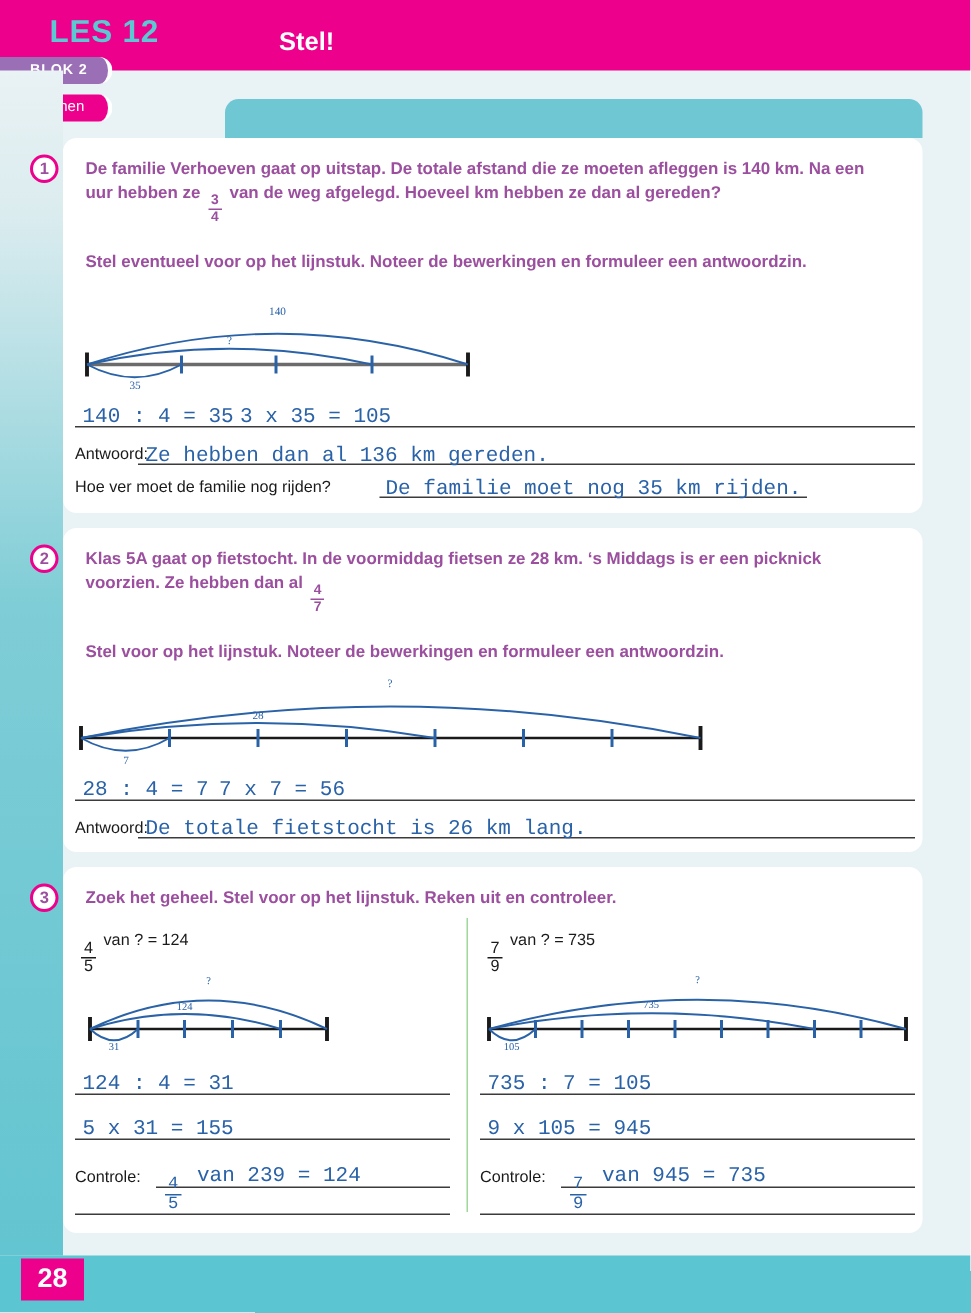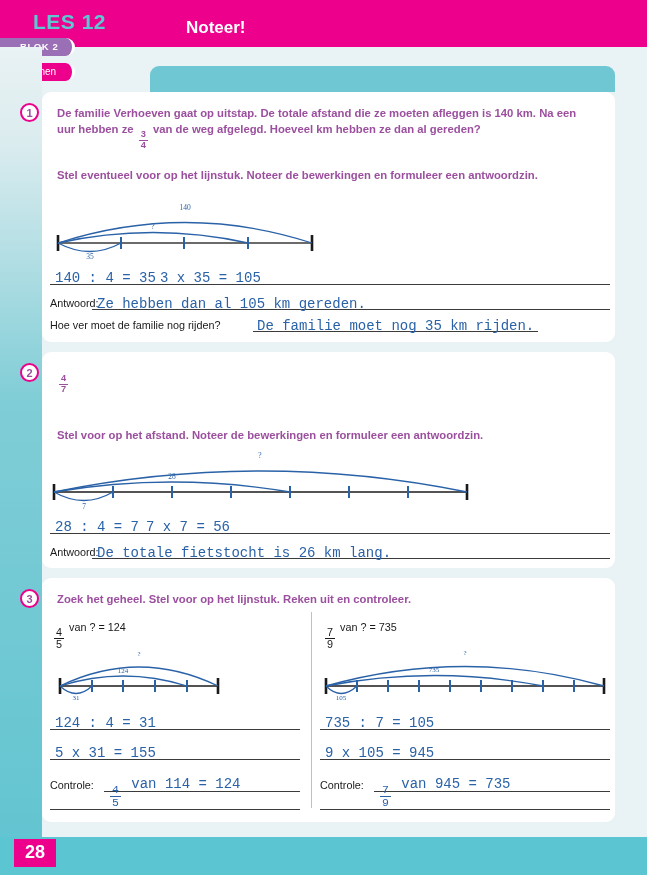--- a/index.html
+++ b/index.html
@@ -118,21 +118,21 @@
     position: absolute; width: 1px; background: #9ed89a;
   }
 </style>
 </head>
 <body>
 
 <div class="page">
 
   <div class="header-bar"></div>
   <div class="les-label">LES 12</div>
-  <div class="oefen-title">Noteer!</div>
+  <div class="oefen-title">Stel!</div>
   <div class="blok-pill">BLOK 2</div>
   <div class="oefenen-pill">oefenen</div>
 
   <div class="left-rail"></div>
   <div class="teal-tab"></div>
   <div class="bottom-teal"></div>
   <div class="page-num">28</div>
 
   <div class="panel" id="panel1"></div>
   <div class="ex-num" id="num1">1</div>
@@ -159,36 +159,36 @@
     <text x="103" y="31" font-size="7.5" fill="#2a62a8" text-anchor="middle" font-family="Liberation Serif, serif">?</text>
     <text x="40" y="61" font-size="7.5" fill="#2a62a8" text-anchor="middle" font-family="Liberation Serif, serif">35</text>
   </svg>
 
   <div class="ansline" style="left:50px;top:284px;width:560px;"></div>
   <div class="hw" style="position:absolute;left:55px;top:270px;">140 : 4 = 35</div>
   <div class="hw" style="position:absolute;left:160px;top:270px;">3 x 35 = 105</div>
 
   <div class="label-k" style="left:50px;top:297px;">Antwoord:</div>
   <div class="ansline" style="left:92px;top:309px;width:518px;"></div>
-  <div class="hw" style="position:absolute;left:97px;top:296px;">Ze hebben dan al 105 km gereden.</div>
+  <div class="hw" style="position:absolute;left:97px;top:296px;">Ze hebben dan al 136 km gereden.</div>
 
   <div class="label-k" style="left:50px;top:319px;">Hoe ver moet de familie nog rijden?</div>
   <div class="ansline" style="left:253px;top:331px;width:285px;"></div>
   <div class="hw" style="position:absolute;left:257px;top:318px;">De familie moet nog 35 km rijden.</div>
 
   <div class="panel" id="panel2"></div>
   <div class="ex-num" id="num2">2</div>
 
   <div class="q-text" style="position:absolute;left:57px;top:365px;width:528px;">
-    <span class="frac">
+    <span>Klas 5A gaat op fietstocht. In de voormiddag fietsen ze 28 km. ‘s Middags is er een picknick voorzien. Ze hebben dan al </span><span class="frac">
         <span class="num">4</span>
         <span class="den">7</span>
       </span>
   </div>
-  <div class="q-text" style="position:absolute;left:57px;top:427px;width:530px;">Stel voor op het afstand. Noteer de bewerkingen en formuleer een antwoordzin.</div>
+  <div class="q-text" style="position:absolute;left:57px;top:427px;width:530px;">Stel voor op het lijnstuk. Noteer de bewerkingen en formuleer een antwoordzin.</div>
 
   <svg class="nl" style="left:42px;top:448px;" width="440" height="62">
     <line x1="12" y1="44" x2="425" y2="44" stroke="#1a1a1a" stroke-width="1.6"></line>
     <line x1="12" y1="36" x2="12" y2="52" stroke="#1a1a1a" stroke-width="2.6"></line>
     <line x1="71" y1="38" x2="71" y2="50" stroke="#2a62a8" stroke-width="2"></line>
     <line x1="130" y1="38" x2="130" y2="50" stroke="#2a62a8" stroke-width="2"></line>
     <line x1="189" y1="38" x2="189" y2="50" stroke="#2a62a8" stroke-width="2"></line>
     <line x1="248" y1="38" x2="248" y2="50" stroke="#2a62a8" stroke-width="2"></line>
     <line x1="307" y1="38" x2="307" y2="50" stroke="#2a62a8" stroke-width="2"></line>
     <line x1="366" y1="38" x2="366" y2="50" stroke="#2a62a8" stroke-width="2"></line>
@@ -242,21 +242,21 @@
   <div class="hw" style="position:absolute;left:55px;top:715px;">124 : 4 = 31</div>
   <div class="ansline" style="left:50px;top:759px;width:250px;"></div>
   <div class="hw" style="position:absolute;left:55px;top:745px;">5 x 31 = 155</div>
 
   <div class="label-k" style="left:50px;top:779px;">Controle:</div>
   <div class="ansline" style="left:104px;top:791px;width:196px;"></div>
   <div class="hw" style="position:absolute;left:108px;top:776px;">
     <span class="frac">
         <span class="num">4</span>
         <span class="den">5</span>
-      </span><span> van 114 = 124</span>
+      </span><span> van 239 = 124</span>
   </div>
   <div class="ansline" style="left:50px;top:809px;width:250px;"></div>
 
   <div class="black-expr" style="position:absolute;left:323px;top:621px;">
     <span class="frac" style="font-size:1em;">
         <span class="num">7</span>
         <span class="den">9</span>
       </span><span> van ? = 735</span>
   </div>
 

